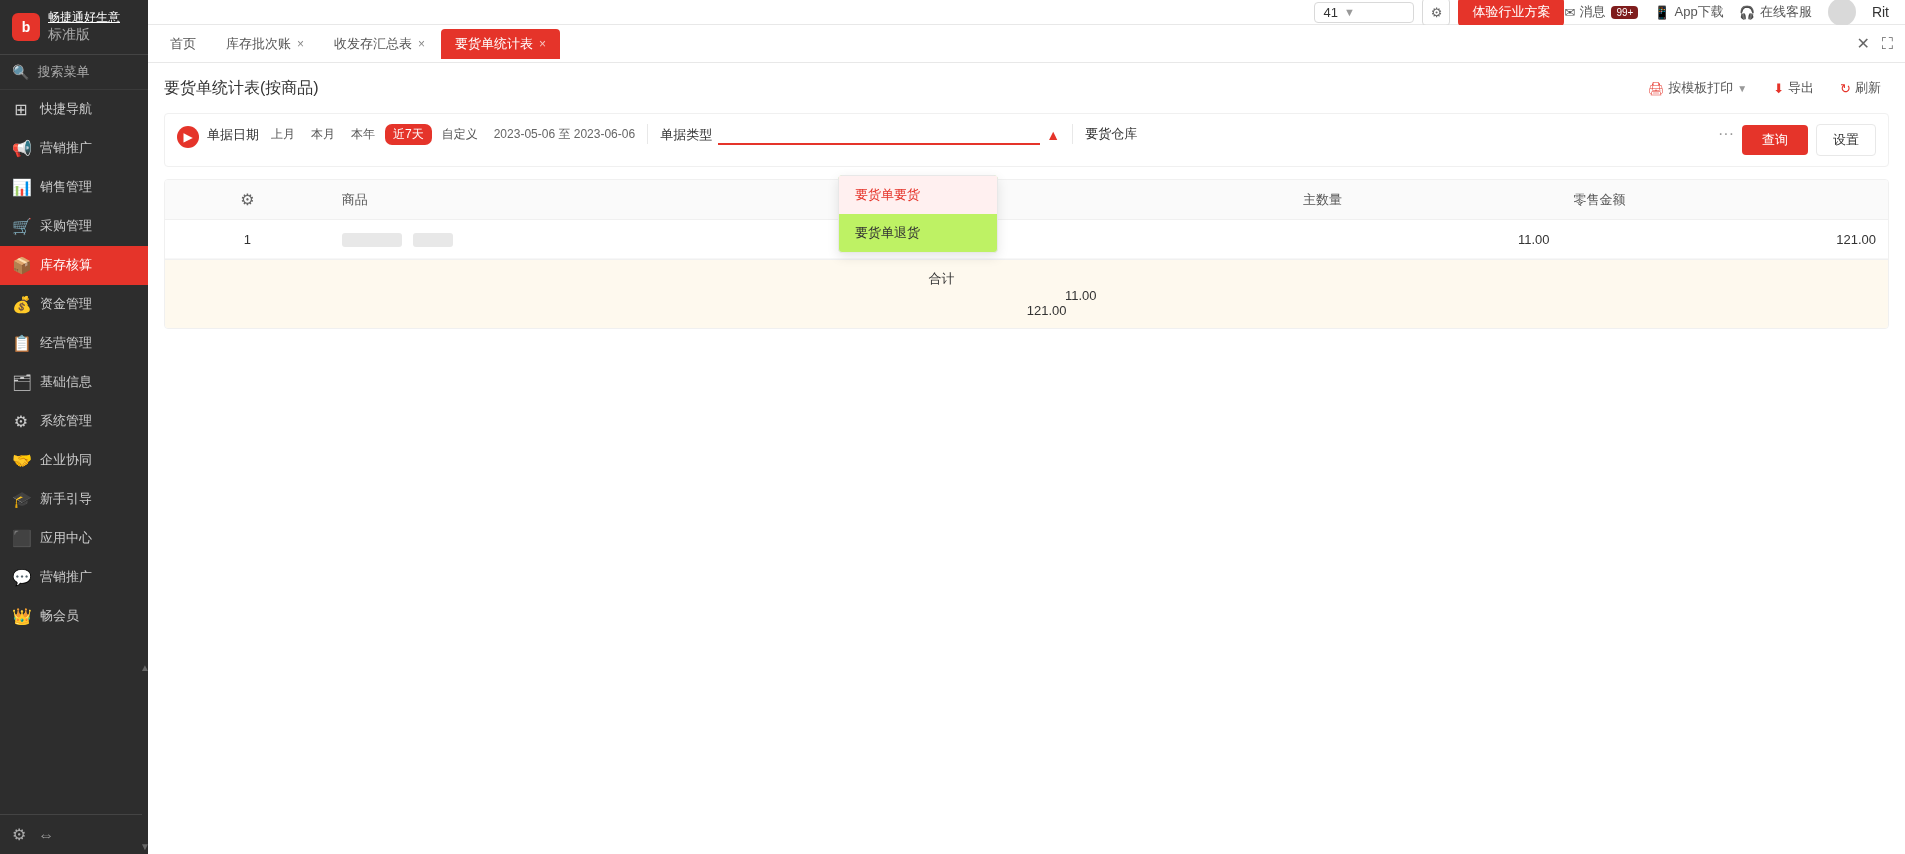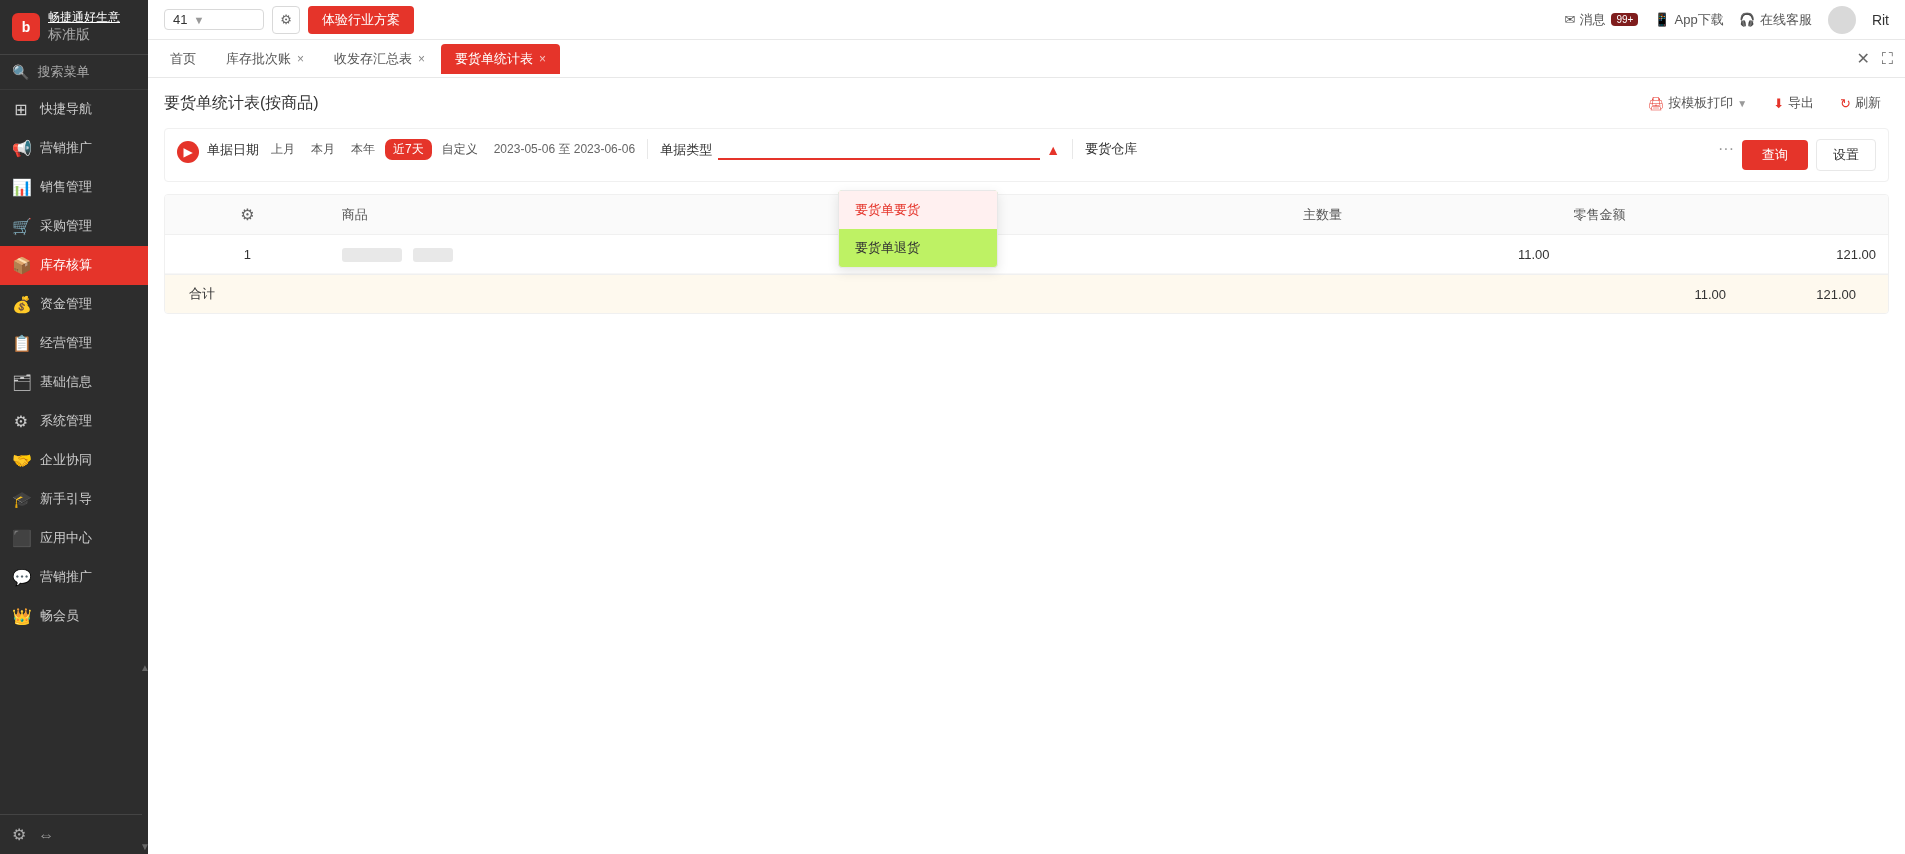--- a/index.html
+++ b/index.html
@@ -82,27 +82,27 @@
     .main {
       flex: 1;
       display: flex;
       flex-direction: column;
       overflow: hidden;
     }
 
     
     .top-header {
       background: #fff;
-      height: 40px;
+      height: 25px;
       display: flex;
       align-items: center;
       padding: 4px 16px;
       border-bottom: 1px solid #e8e8e8;
       flex-shrink: 0;
-      justify-content: space-between;
+      justify-content: flex-end;
     }
     .header-left { display: flex; align-items: center; gap: 8px; }
     .store-selector {
       display: flex;
       align-items: center;
       border: 1px solid #d9d9d9;
       border-radius: 4px;
       padding: 2px 8px;
       cursor: pointer;
       font-size: 13px;
@@ -404,20 +404,21 @@
 
     
     .table-footer {
       background: #fef9ee;
       border-top: 1px solid #f0f0f0;
       display: flex;
       align-items: center;
       padding: 10px 12px;
       font-size: 13px;
       color: #333;
+      flex-direction: column;
     }
     .footer-label { width: 220px; padding-left: 12px; }
     .footer-val { min-width: 120px; text-align: right; padding-right: 20px; }
   </style>
 </head>
 <body>
 
 <div class="sidebar">
   <div class="sidebar-logo">
     <div class="logo-icon">

